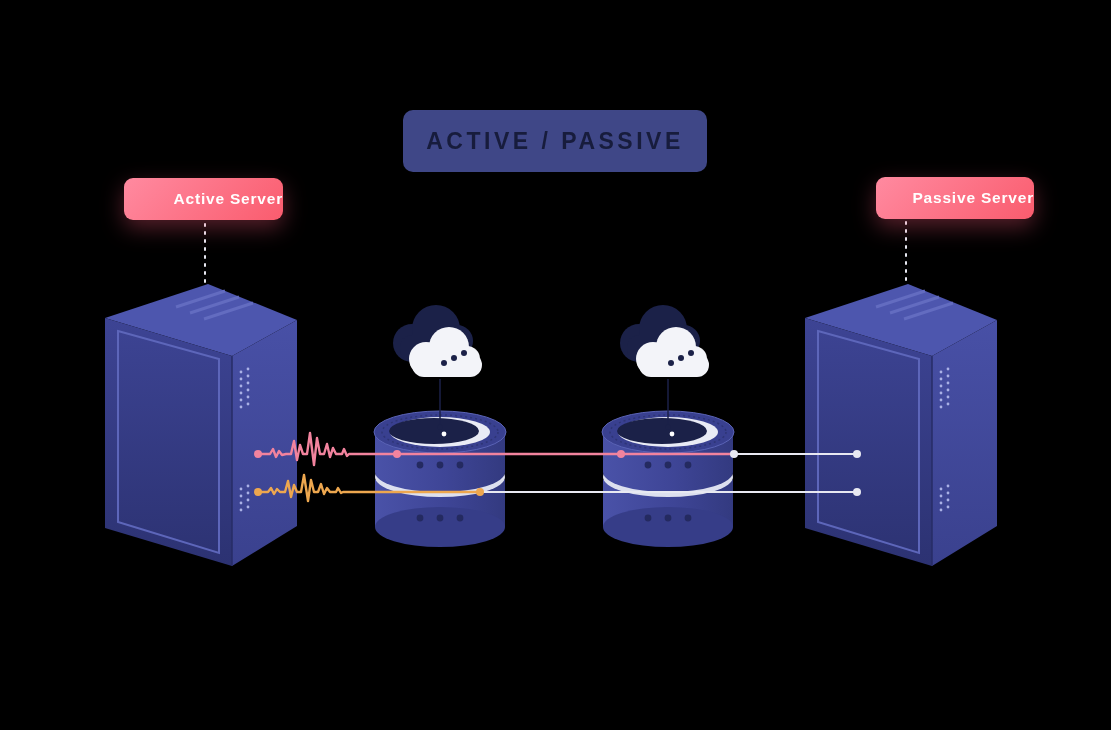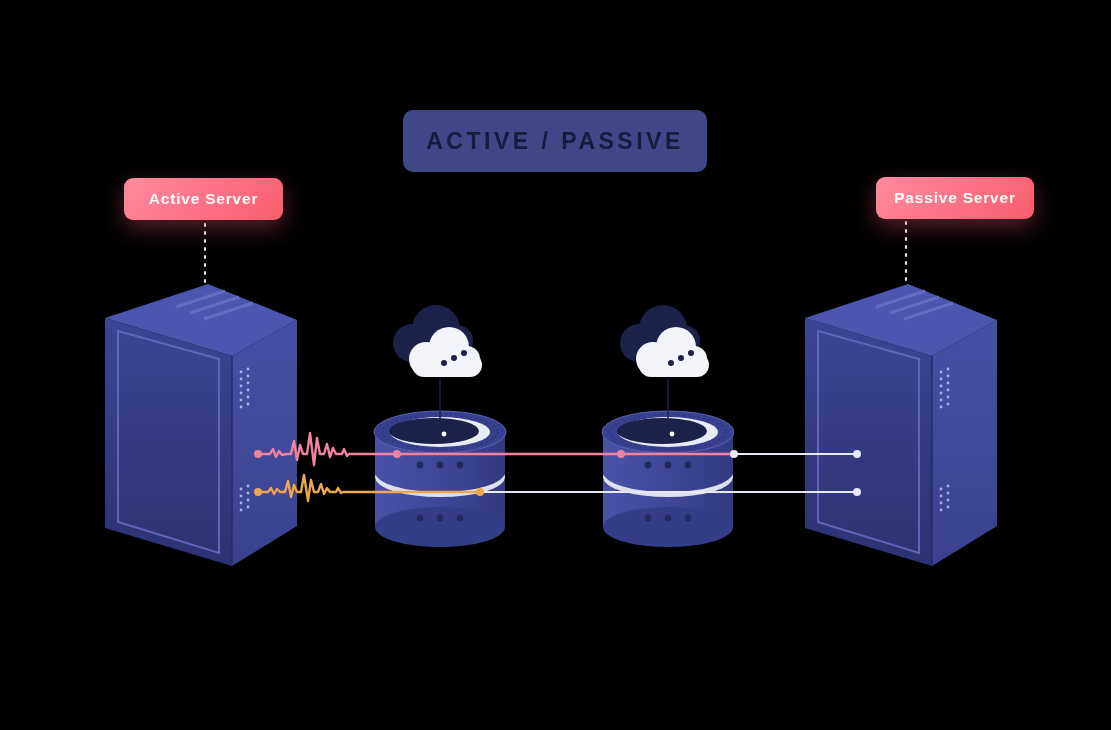--- a/index.html
+++ b/index.html
@@ -24,21 +24,21 @@
   }
   .title-badge span{
     color:var(--badge-text,#171c3c);
     font-size:23px;font-weight:600;letter-spacing:3.5px;
   }
 
   .server-label{
     position:absolute;height:42px;
     background:linear-gradient(135deg,var(--label-gradient-start,#ff8aa0),var(--label-gradient-end,#fa5c6e));
     border-radius:9px;
-    display:flex;align-items:center;justify-content:center;
+    display:flex;align-items:center;justify-content:flex-end;
     box-shadow:0 8px 22px rgba(246,90,120,.35);
   }
   .server-label span{
     color:var(--label-text,#fff);
     font-size:15.5px;font-weight:600;letter-spacing:.8px;
   }
   .label-active{left:124px;top:178px;width:159px;}
   .label-passive{left:828px;top:177px;width:158px;margin-left:48px;}
 
   

